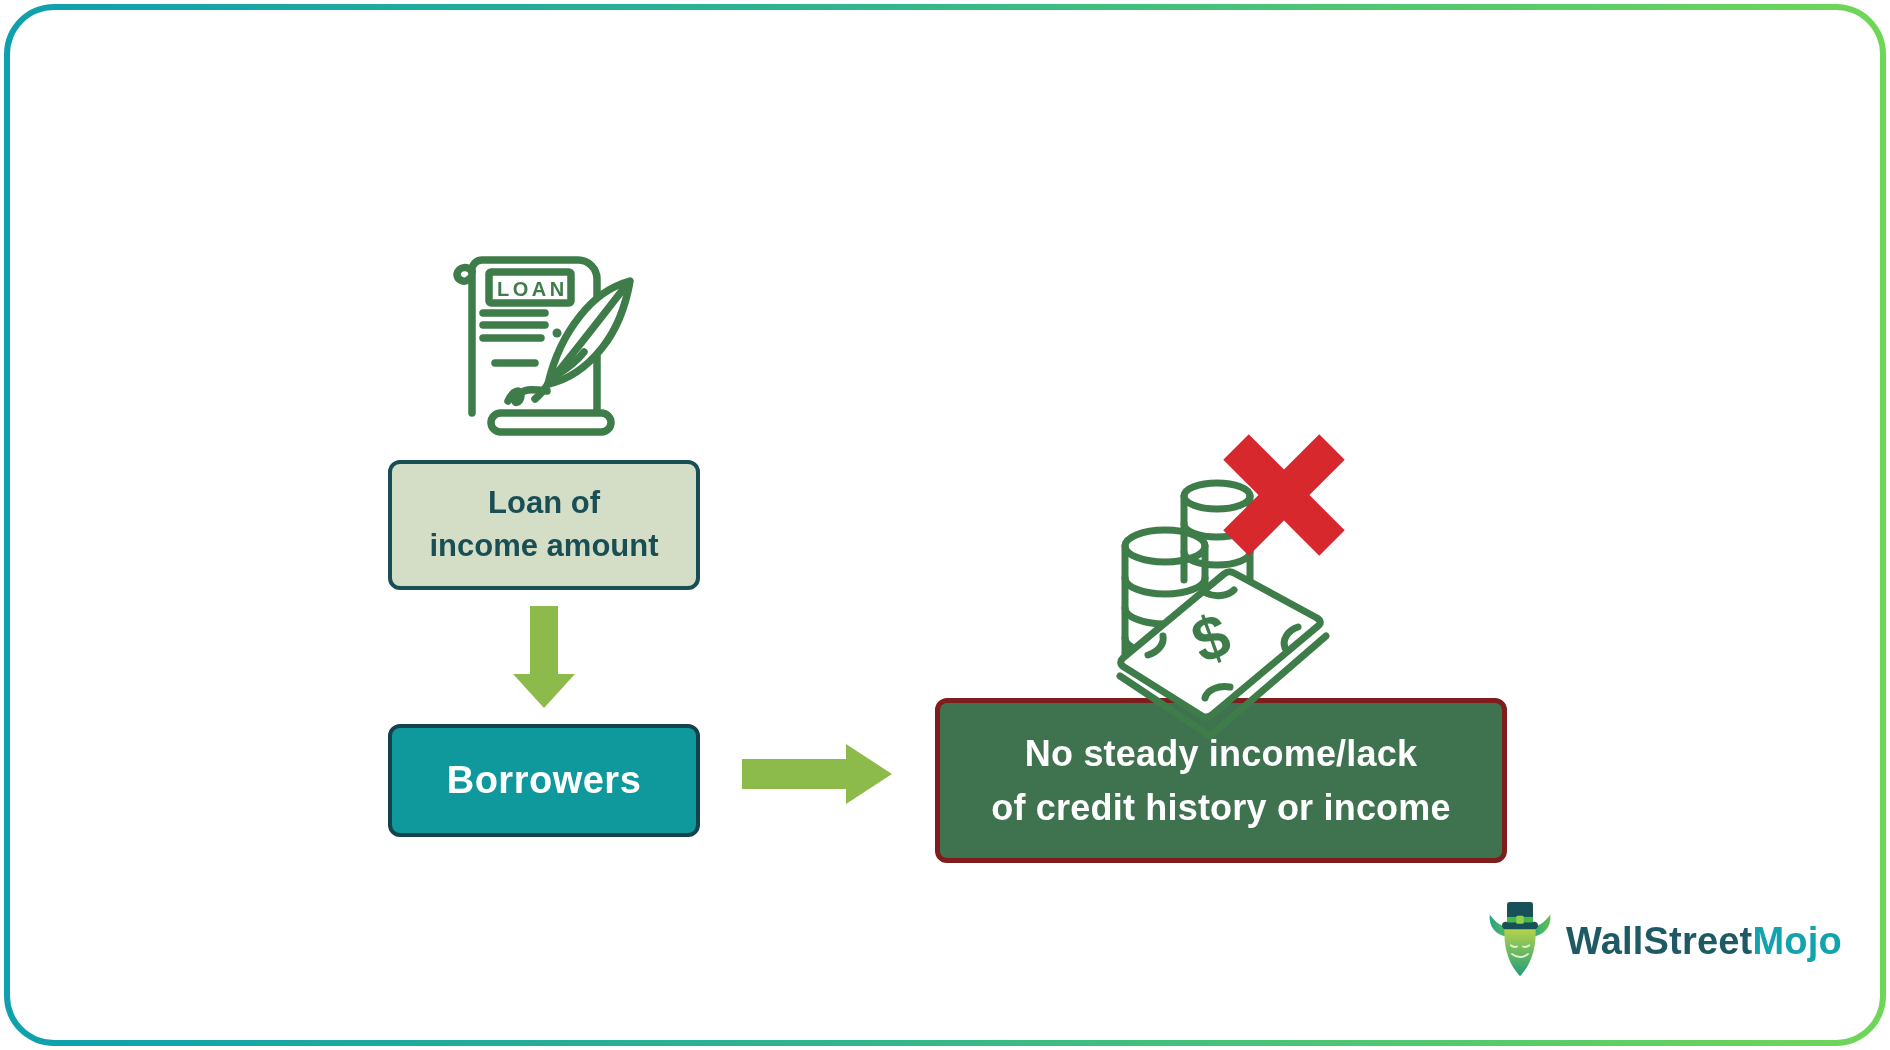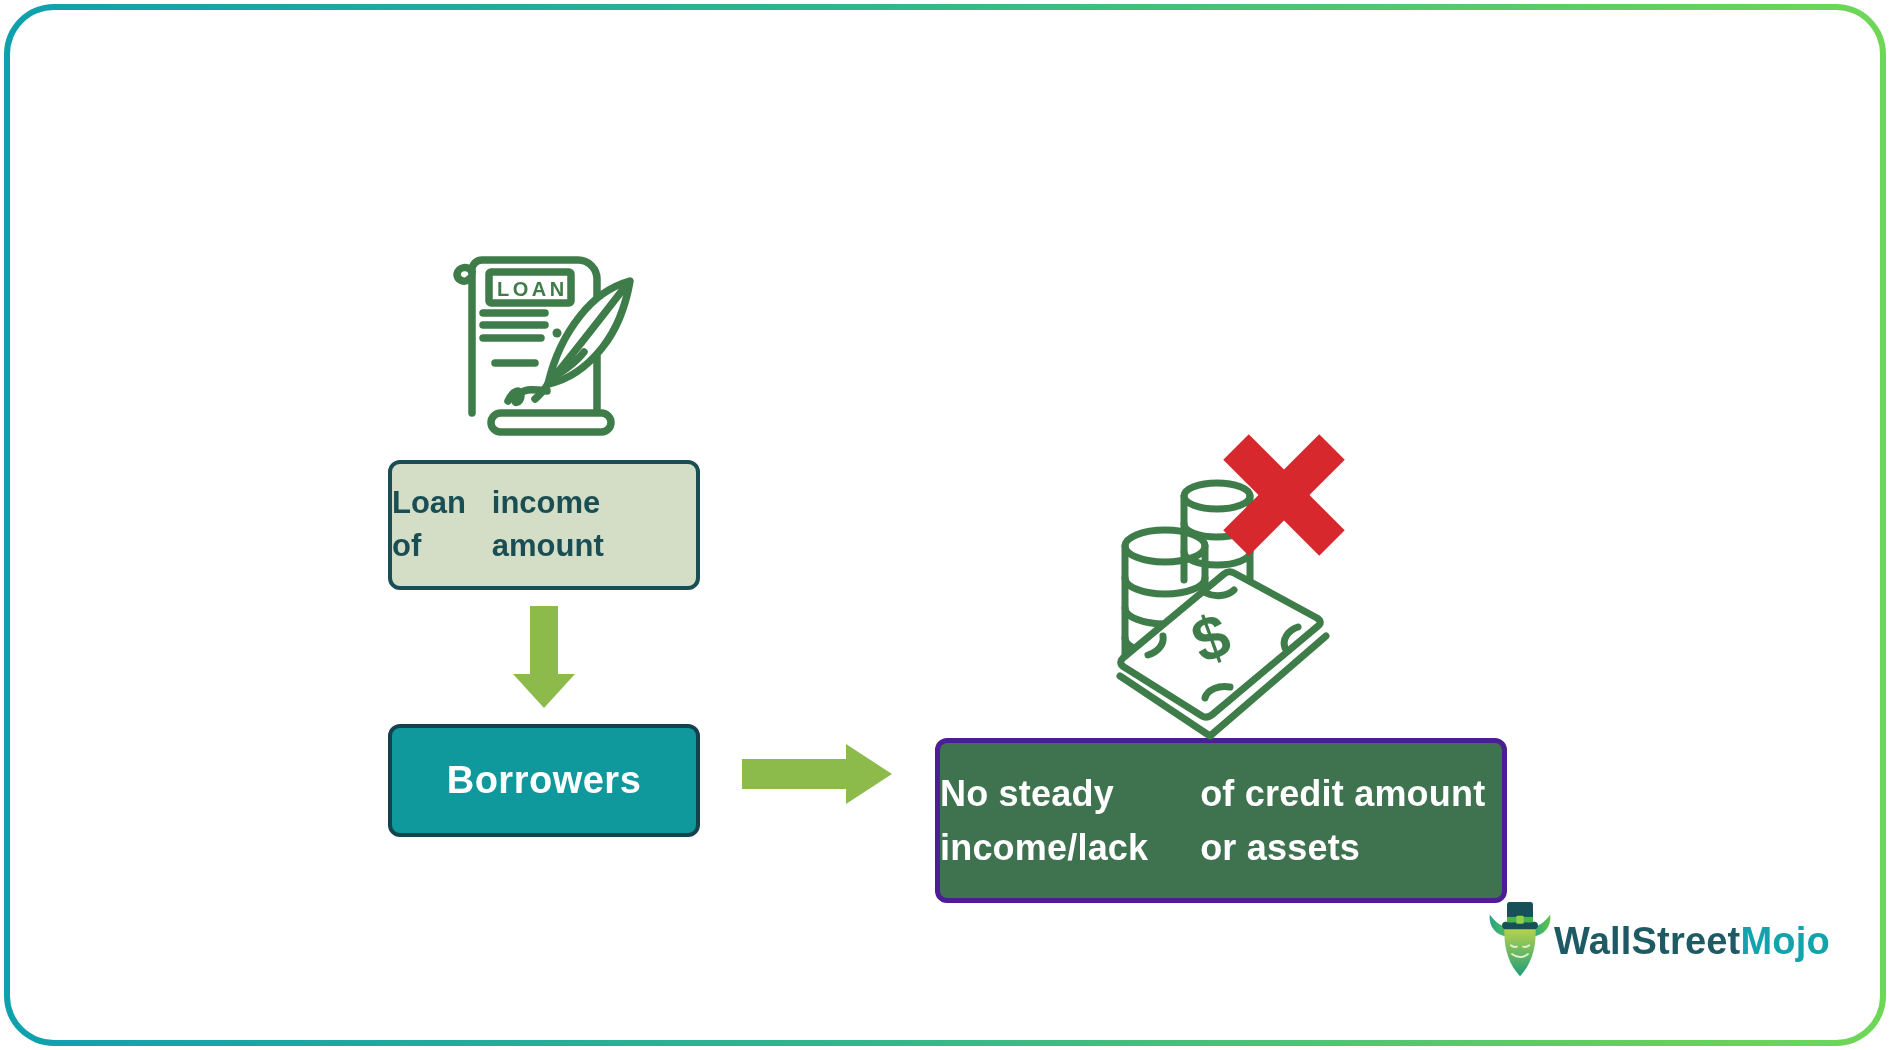--- a/index.html
+++ b/index.html
@@ -8,31 +8,31 @@
   
   .page-frame{position:absolute;left:4px;top:4px;width:1882px;height:1042px;border-radius:50px;
               background:linear-gradient(90deg,#0FA0AE 0%,#2FB68C 45%,#6FD757 100%);}
   .page-frame-inner{position:absolute;left:6px;top:6px;right:6px;bottom:6px;border-radius:44px;background:#ffffff;}
   
   .title-pill{position:absolute;left:685px;top:104px;width:524px;height:88px;box-sizing:border-box;
               border:3px solid #12A1A9;border-radius:46px;background:#fff;
               display:flex;align-items:center;justify-content:center;}
   .title-pill span{font-size:47px;font-weight:bold;color:#0d0d0d;letter-spacing:.5px;}
   
-  .flow-box{position:absolute;box-sizing:border-box;border-radius:12px;display:flex;
+  .flow-box{position:absolute;box-sizing:border-box;border-radius:12px;display:flex;flex-direction:column;
             align-items:center;justify-content:center;}
   .loan-box{left:388px;top:460px;width:312px;height:130px;background:#D4DEC7;border:4px solid #1A4E55;}
   .loan-box div{font-size:31px;font-weight:bold;color:#1A4E55;line-height:1.38;}
   .borrowers-box{left:388px;top:724px;width:312px;height:113px;background:#0F999D;border:4px solid #15434D;}
   .borrowers-box div{font-size:38px;font-weight:bold;color:#ffffff;letter-spacing:.5px;}
-  .reason-box{left:935px;top:738px;width:572px;height:165px;background:#3F7350;border:5px solid #4c1d95;}
+  .reason-box{left:935px;top:698px;width:572px;height:165px;background:#3F7350;border:5px solid #7f1d1d;}
   .reason-box div{font-size:36px;font-weight:bold;color:#ffffff;line-height:1.5;letter-spacing:.2px;}
   .abs{position:absolute;}
   
-  .brand{position:absolute;left:1486px;top:900px;display:flex;align-items:center;}
+  .brand{position:absolute;left:1486px;top:900px;display:flex;align-items:center;gap:12px;}
   .brand-text{font-size:38px;font-weight:bold;letter-spacing:.2px;}
   .brand-text .p1{color:#1D5A63;}
   .brand-text .p2{color:#13A3AD;}
 </style>
 </head>
 <body>
 
 <div id="canvas">
 
   <div class="page-frame">
@@ -72,21 +72,21 @@
   <div class="flow-box borrowers-box">
     <div>Borrowers</div>
   </div>
 
   <svg class="abs" style="left:742px;top:744px;" width="150" height="60" viewBox="0 0 150 60">
     <polygon points="0,15 104,15 104,0 150,30 104,60 104,45 0,45" fill="#8CBB4C"></polygon>
   </svg>
 
   <div class="flow-box reason-box">
     <div>No steady income/lack</div>
-    <div>of credit amount or assets</div>
+    <div>of credit history or income</div>
   </div>
 
   <svg class="abs" style="left:1110px;top:430px;" width="238" height="318" viewBox="0 0 238 318">
     <g fill="none" stroke="#3E7C49" stroke-width="7" stroke-linecap="round" stroke-linejoin="round">
       <g>
         <path d="M74 66 V150"></path>
         <path d="M140 66 V158"></path>
         <ellipse cx="107" cy="66" rx="33" ry="13"></ellipse>
         <path d="M74 94 a33 13 0 0 0 66 0"></path>
         <path d="M74 122 a33 13 0 0 0 66 0"></path>

